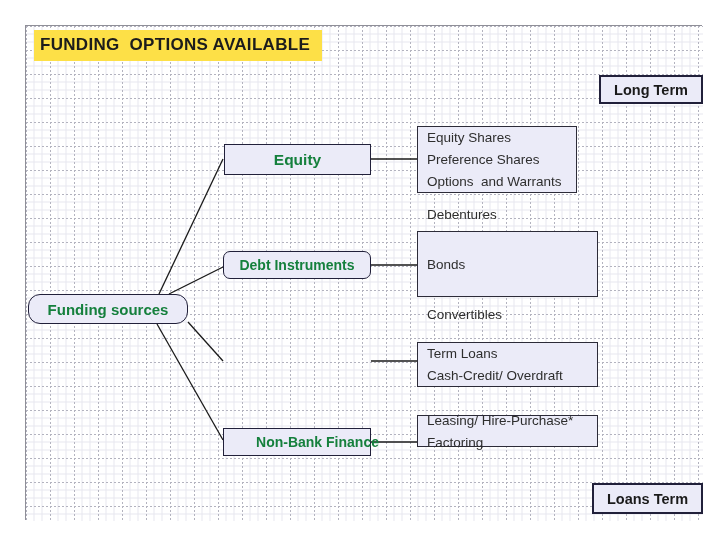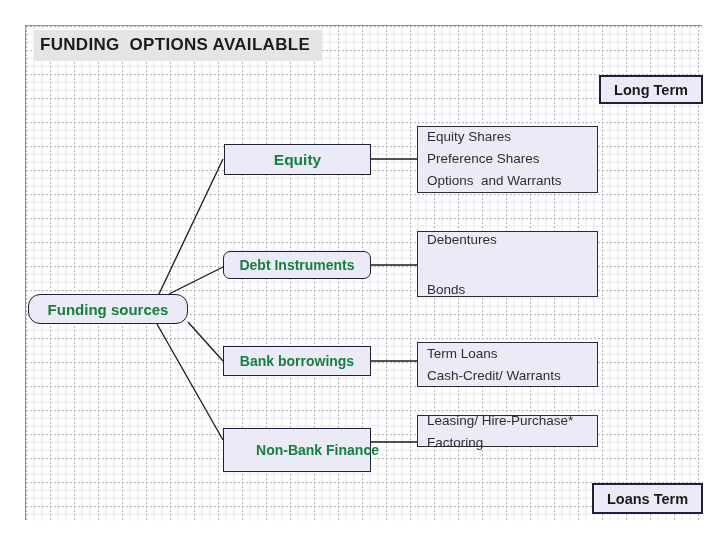--- a/index.html
+++ b/index.html
@@ -23,21 +23,21 @@
     left: 0; top: 0;
     width: 677px; height: 495px;
     display: block;
   }
   .minor { stroke: var(--grid-minor, #e8e8ef); stroke-width: 1; }
   .major { stroke: var(--grid-major, #b3b3bf); stroke-width: 1; stroke-dasharray: 2 2; }
   .conn line { stroke: var(--connector, #1a1a1a); stroke-width: 1.3; }
   .slide-title {
     position: absolute;
     left: 8px; top: 4px;
-    background: #e5e5e5;
+    background: #fde047;
     padding: 5px 12px 6px 6px;
     font-size: 17px;
     font-weight: bold;
     letter-spacing: 0.3px;
     color: var(--title-text, #1c1c1c);
     white-space: pre;
   }
   .node {
     position: absolute;
     background: var(--node-fill, #ebebf8);
@@ -104,41 +104,41 @@
       <line x1="345" y1="335" x2="391" y2="335"></line>
       <line x1="345" y1="416" x2="391" y2="416"></line>
     </g>
   </svg>
 
   <div class="slide-title">FUNDING  OPTIONS AVAILABLE</div>
 
   <div class="badge" style="left:573px; top:49px; width:104px; height:29px;">Long Term</div>
 
   <div class="node big" style="left:198px; top:118px; width:147px; height:31px;">Equity</div>
-  <div class="details" style="left:391px; top:100px; width:181px; height:67px;justify-content:flex-end;">
+  <div class="details" style="left:391px; top:100px; width:160px; height:67px;">
     <div class="dline">Equity Shares</div>
     <div class="dline">Preference Shares</div>
     <div class="dline">Options  and Warrants</div>
   </div>
 
   <div class="node" style="left:197px; top:225px; width:148px; height:28px;border-radius:7px;">Debt Instruments</div>
   <div class="details" style="left:391px; top:205px; width:181px; height:66px;gap:28px;">
     <div class="dline">Debentures</div>
     <div class="dline">Bonds</div>
+    <div class="dline">Convertibles</div>
   </div>
 
   <div class="node root" style="left:2px; top:268px; width:160px; height:30px;border-radius:12px;">Funding sources</div>
 
-  <div class="node" style="left:197px; top:320px; width:148px; height:30px;">Bank borrowings</div>
   <div class="details" style="left:391px; top:316px; width:181px; height:45px;">
     <div class="dline">Term Loans</div>
-    <div class="dline">Cash-Credit/ Warrants</div>
+    <div class="dline">Cash-Credit/ Overdraft</div>
   </div>
 
-  <div class="node" style="left:197px; top:402px; width:148px; height:44px;padding-left:41px;">Non-Bank Finance</div>
+  <div class="node" style="left:197px; top:402px; width:148px; height:28px;padding-left:41px;">Non-Bank Finance</div>
   <div class="details" style="left:391px; top:389px; width:181px; height:32px;">
     <div class="dline">Leasing/ Hire-Purchase*</div>
     <div class="dline">Factoring</div>
   </div>
 
   <div class="badge" style="left:566px; top:457px; width:111px; height:31px;">Loans Term</div>
 
 </div>
 
 </body></html>

